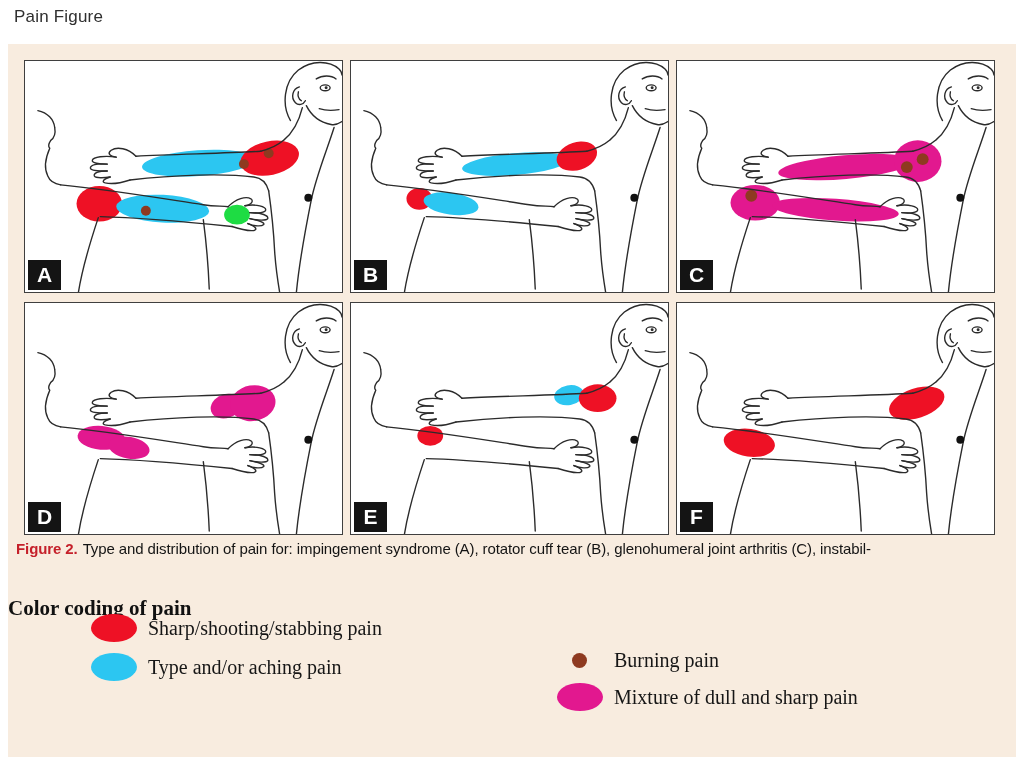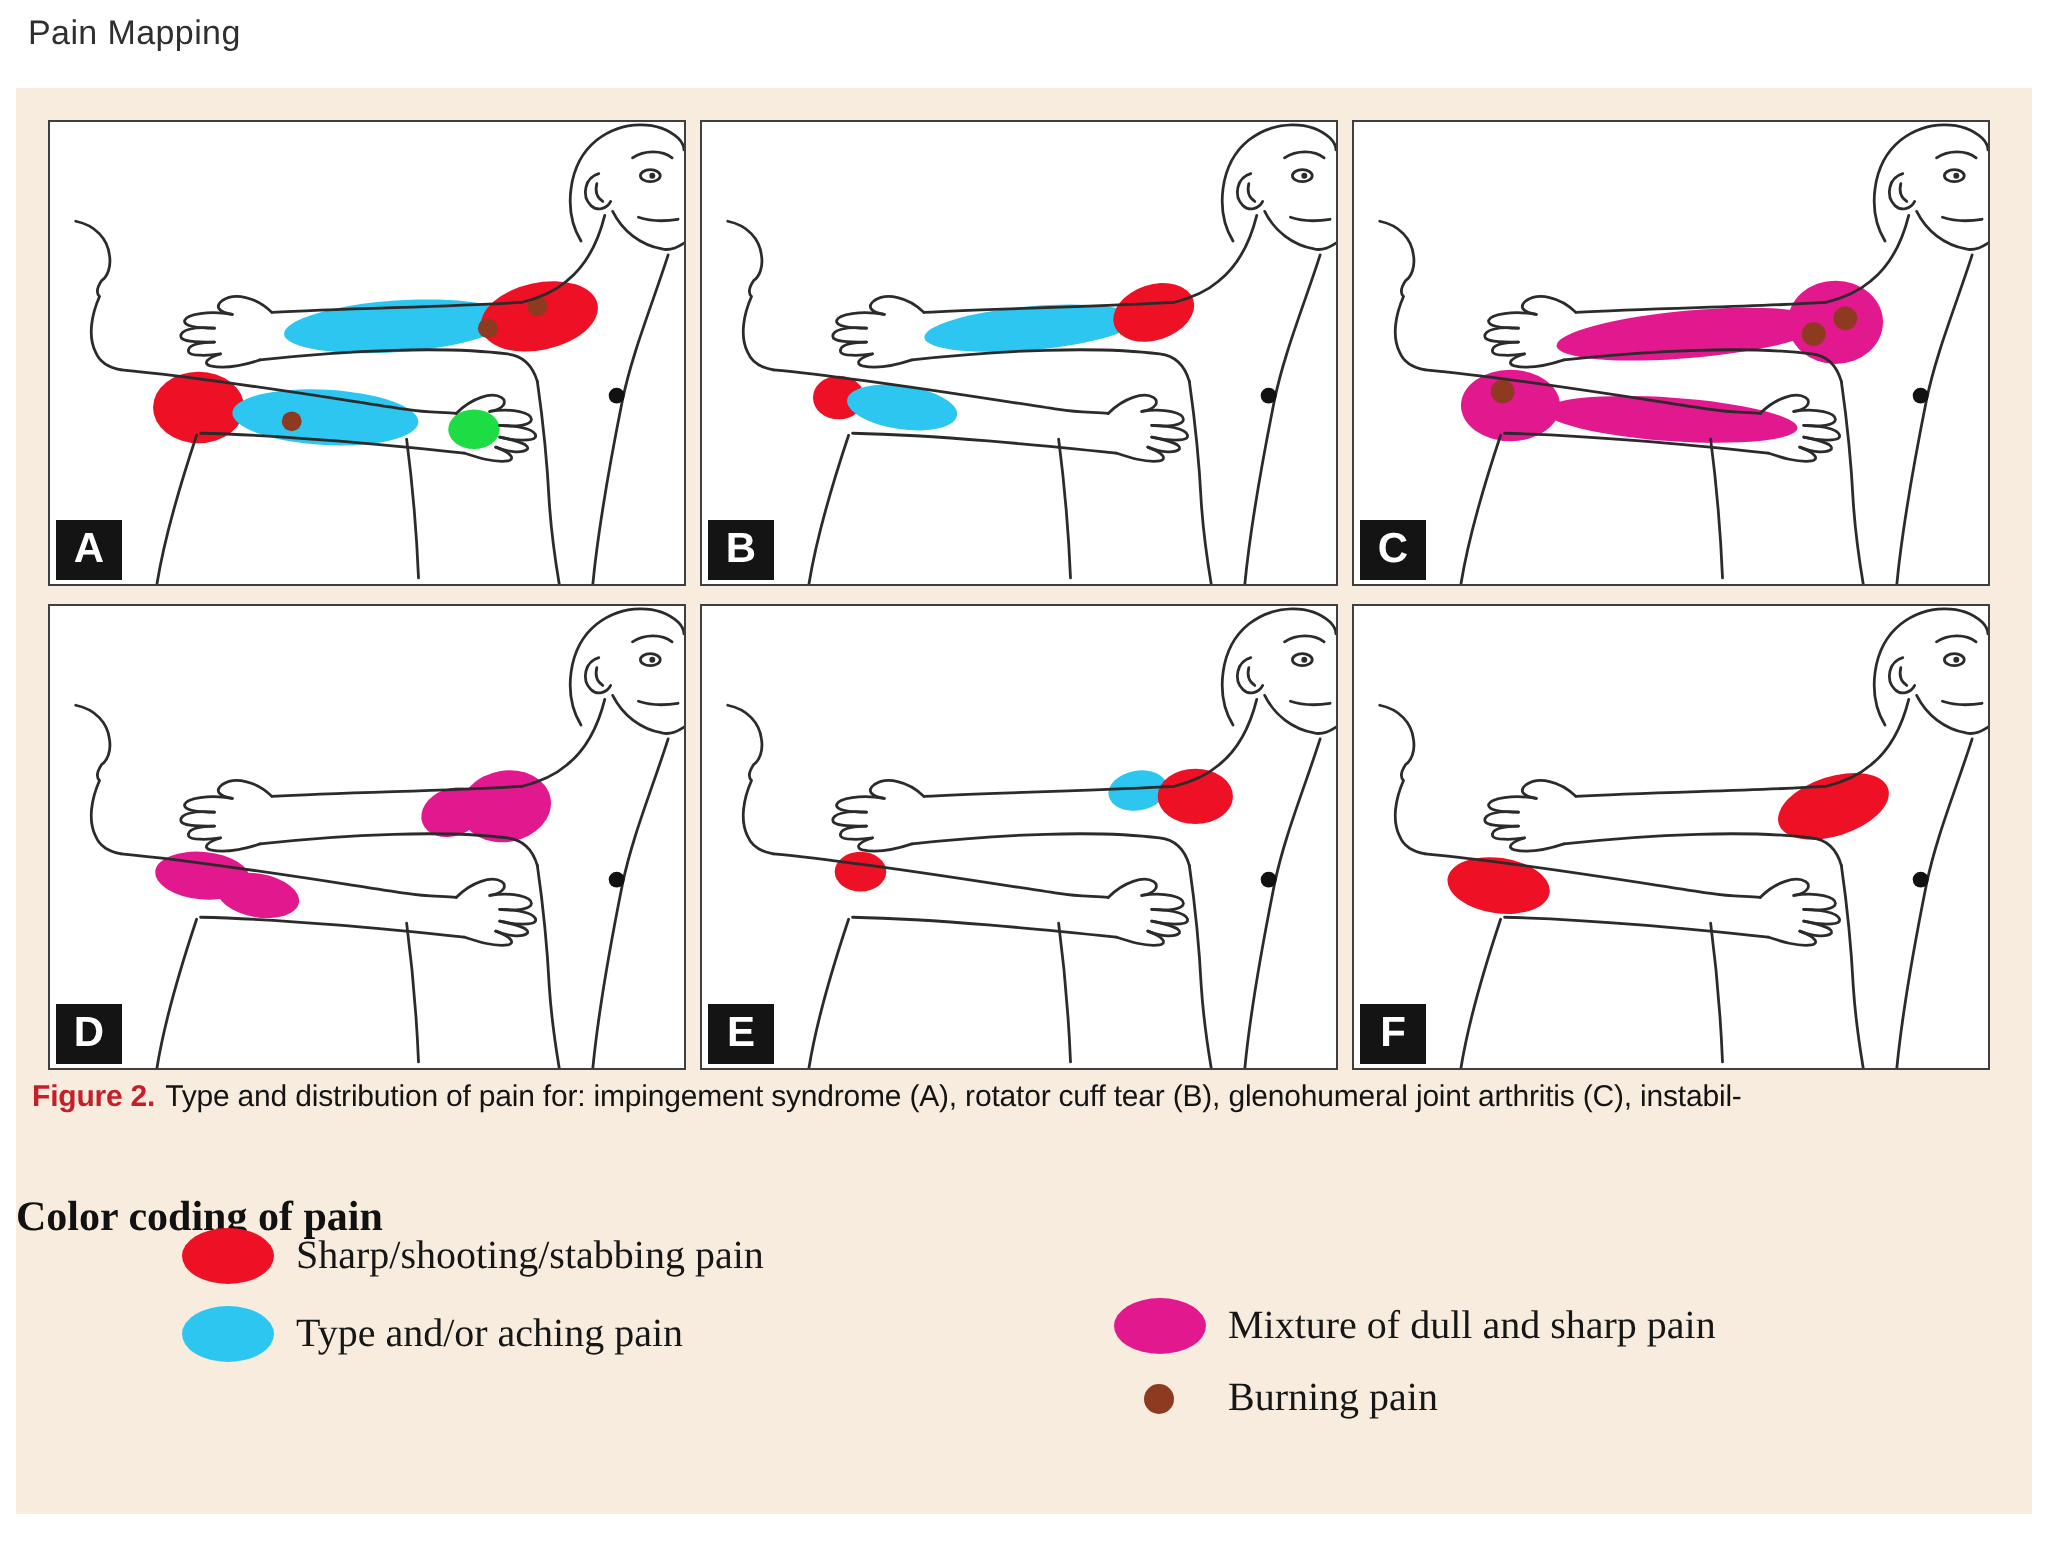--- a/index.html
+++ b/index.html
@@ -70,21 +70,21 @@
 
       <path d="M209,167 C170,163 120,158 76,157"></path>
 
       <path d="M74,158 C66,182 58,208 54,233"></path>
       <path d="M180,160 C183,183 185,206 186,230"></path>
     </g>
   </defs>
 </svg>
 
 <div class="page">
-  <div class="page-title">Pain Mapping</div>
+  <div class="page-title">Pain Figure</div>
 
   <div class="board">
 
     <div class="panel" style="left:16px;top:16px">
       <svg viewBox="0 0 320 233">
         <g class="blobs">
             <ellipse cx="175" cy="103" rx="57" ry="13" transform="rotate(-4 175 103)" fill="#2cc6f1"></ellipse>
             <ellipse cx="247" cy="98" rx="30" ry="17" transform="rotate(-12 247 98)" fill="#ee1125"></ellipse>
             <circle cx="246" cy="93" r="5" fill="#8e3a20"></circle>
             <circle cx="221" cy="104" r="5" fill="#8e3a20"></circle>
@@ -175,23 +175,23 @@
         <span class="legend-label">Sharp/shooting/stabbing pain</span>
       </div>
       <div class="legend-row">
         <span class="swatch ellipse" style="background: rgb(44, 198, 241);"></span>
         <span class="legend-label">Type and/or aching pain</span>
       </div>
     </div>
 
     <div class="legend-col" style="left:549px;top:605px">
       <div class="legend-row">
+        <span class="swatch dot" style="background: rgb(142, 58, 32);"></span>
+        <span class="legend-label">Burning pain</span>
+      </div>
+      <div class="legend-row">
         <span class="swatch ellipse" style="background: rgb(226, 24, 143);"></span>
         <span class="legend-label">Mixture of dull and sharp pain</span>
-      </div>
-      <div class="legend-row">
-        <span class="swatch dot" style="background: rgb(142, 58, 32);"></span>
-        <span class="legend-label">Burning pain</span>
       </div>
     </div>
 
   </div>
 </div>
 
 </body></html>

